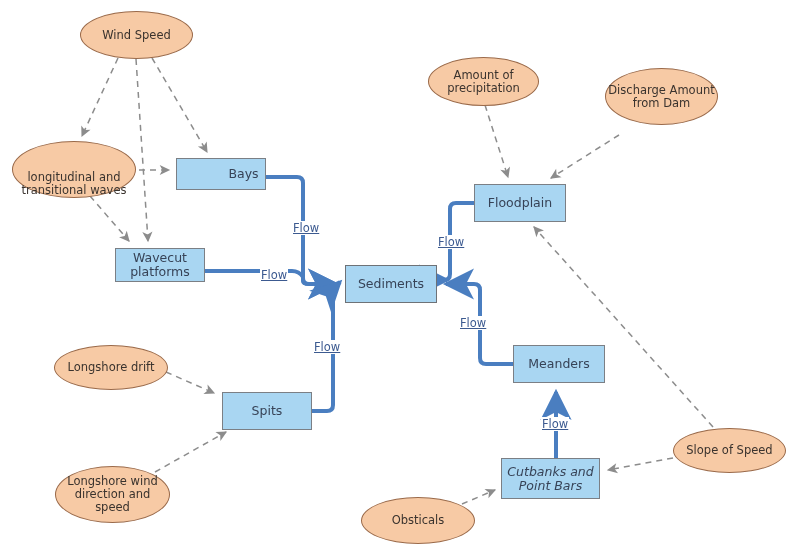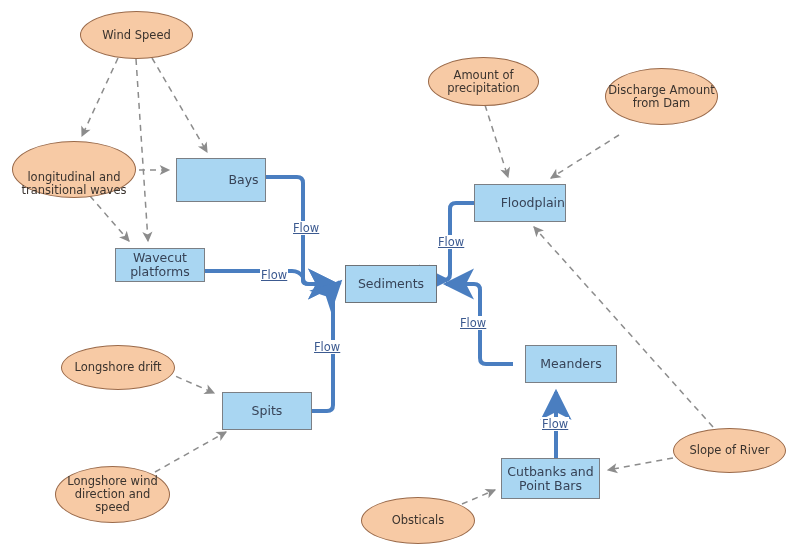--- a/index.html
+++ b/index.html
@@ -113,51 +113,51 @@
       </div>
       <div class="node node-ellipse" style="left: 12px; top: 141px; width: 124px; height: 57px; align-items: flex-end;">
         <span>longitudinal and transitional waves</span>
       </div>
       <div class="node node-ellipse" style="left: 428px; top: 57px; width: 111px; height: 49px;">
         <span>Amount of precipitation</span>
       </div>
       <div class="node node-ellipse" style="left: 605px; top: 68px; width: 113px; height: 57px;">
         <span>Discharge Amount from Dam</span>
       </div>
-      <div class="node node-ellipse" style="left: 61px; top: 345px; width: 114px; height: 45px;">
+      <div class="node node-ellipse" style="left: 54px; top: 345px; width: 114px; height: 45px;">
         <span>Longshore drift</span>
       </div>
       <div class="node node-ellipse" style="left: 55px; top: 466px; width: 115px; height: 57px;">
         <span>Longshore wind direction and speed</span>
       </div>
       <div class="node node-ellipse" style="left: 361px; top: 497px; width: 114px; height: 47px; justify-content: center;">
         <span>Obsticals</span>
       </div>
       <div class="node node-ellipse" style="left: 673px; top: 428px; width: 113px; height: 45px;">
-        <span>Slope of River</span>
+        <span>Slope of Speed</span>
       </div>
-      <div class="node node-box" style="left: 176px; top: 158px; width: 90px; height: 44px; padding-left: 45px;">
+      <div class="node node-box" style="left: 176px; top: 158px; width: 90px; height: 32px; padding-left: 45px;">
         <span>Bays</span>
       </div>
       <div class="node node-box" style="left: 115px; top: 248px; width: 90px; height: 34px;">
         <span>Wavecut platforms</span>
       </div>
       <div class="node node-box hub" style="left: 345px; top: 265px; width: 92px; height: 38px;">
         <span>Sediments</span>
       </div>
-      <div class="node node-box" style="left: 474px; top: 184px; width: 92px; height: 38px; justify-content: flex-end;">
+      <div class="node node-box" style="left: 474px; top: 184px; width: 92px; height: 38px;">
         <span>Floodplain</span>
       </div>
-      <div class="node node-box" style="left: 525px; top: 345px; width: 92px; height: 38px;">
+      <div class="node node-box" style="left: 513px; top: 345px; width: 92px; height: 38px;">
         <span>Meanders</span>
       </div>
       <div class="node node-box" style="left: 222px; top: 392px; width: 90px; height: 38px;">
         <span>Spits</span>
       </div>
-      <div class="node node-box" style="left: 501px; top: 458px; width: 99px; height: 41px;">
+      <div class="node node-box" style="left: 501px; top: 458px; width: 99px; height: 41px; font-style: italic;">
         <span>Cutbanks and Point Bars</span>
       </div>
     </div>
 
   <div id="flow-labels">
       <div class="edge-label" style="left: 292px; top: 221px;">Flow</div>
       <div class="edge-label" style="left: 260px; top: 268px;">Flow</div>
       <div class="edge-label" style="left: 313px; top: 340px;">Flow</div>
       <div class="edge-label" style="left: 437px; top: 235px;">Flow</div>
       <div class="edge-label" style="left: 459px; top: 316px;">Flow</div>

